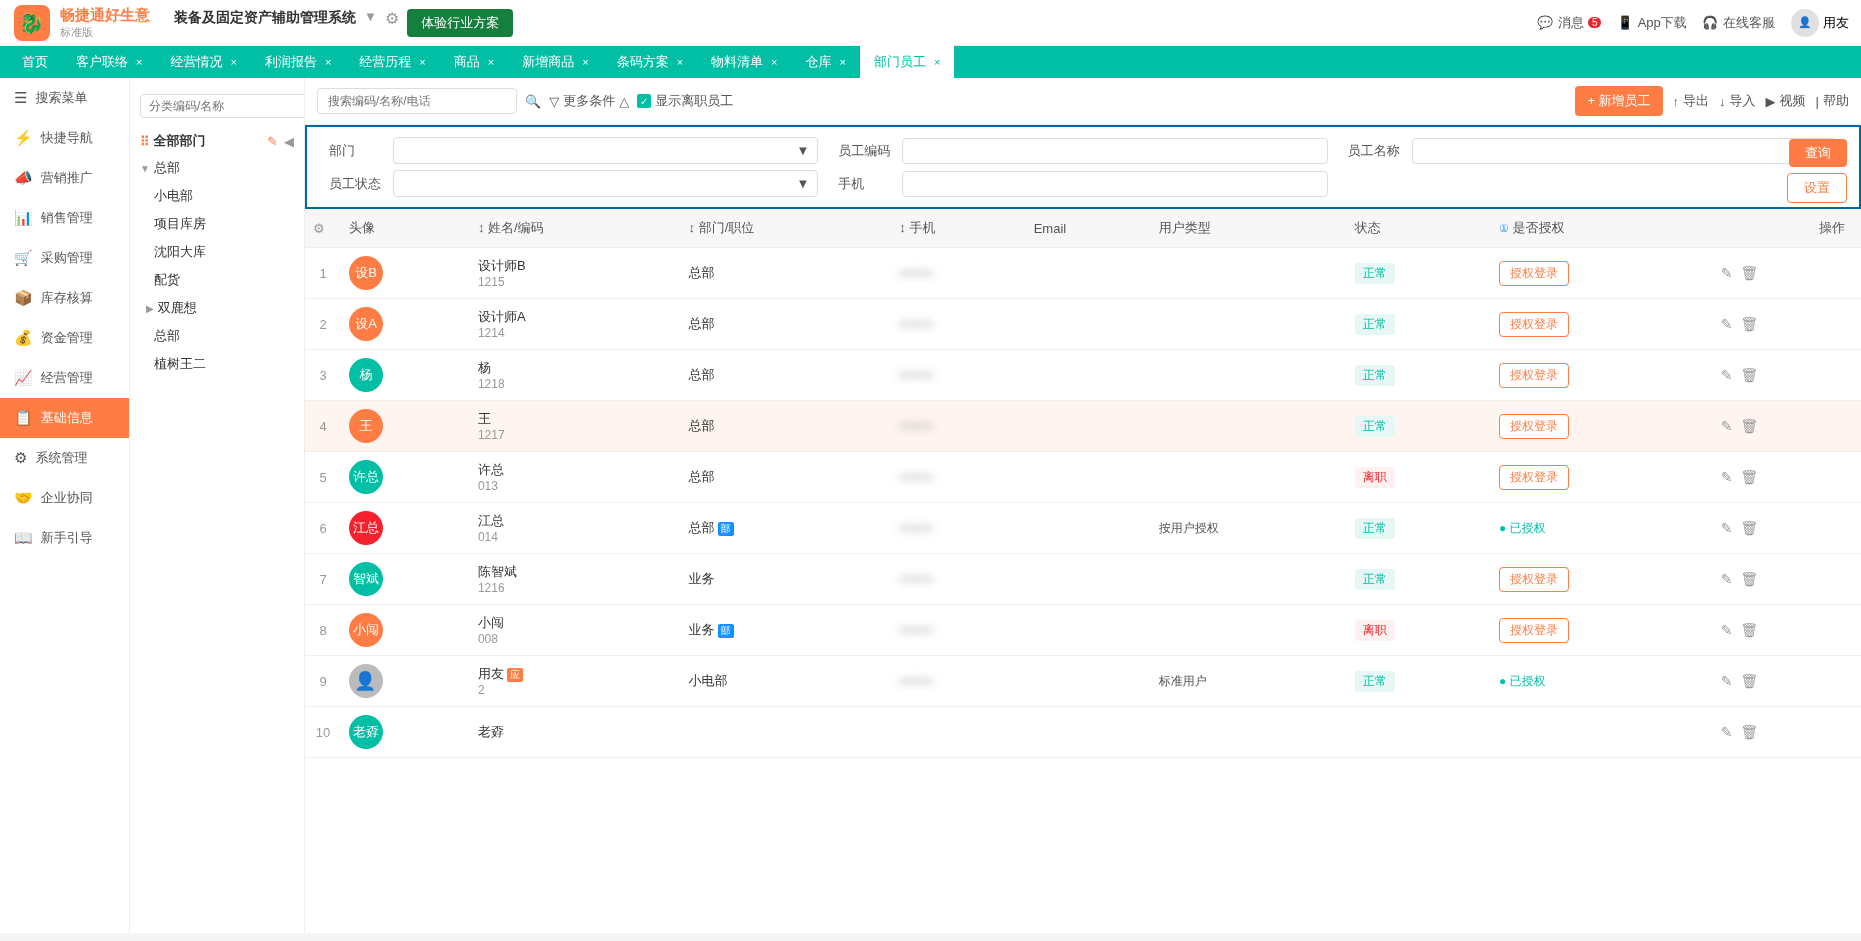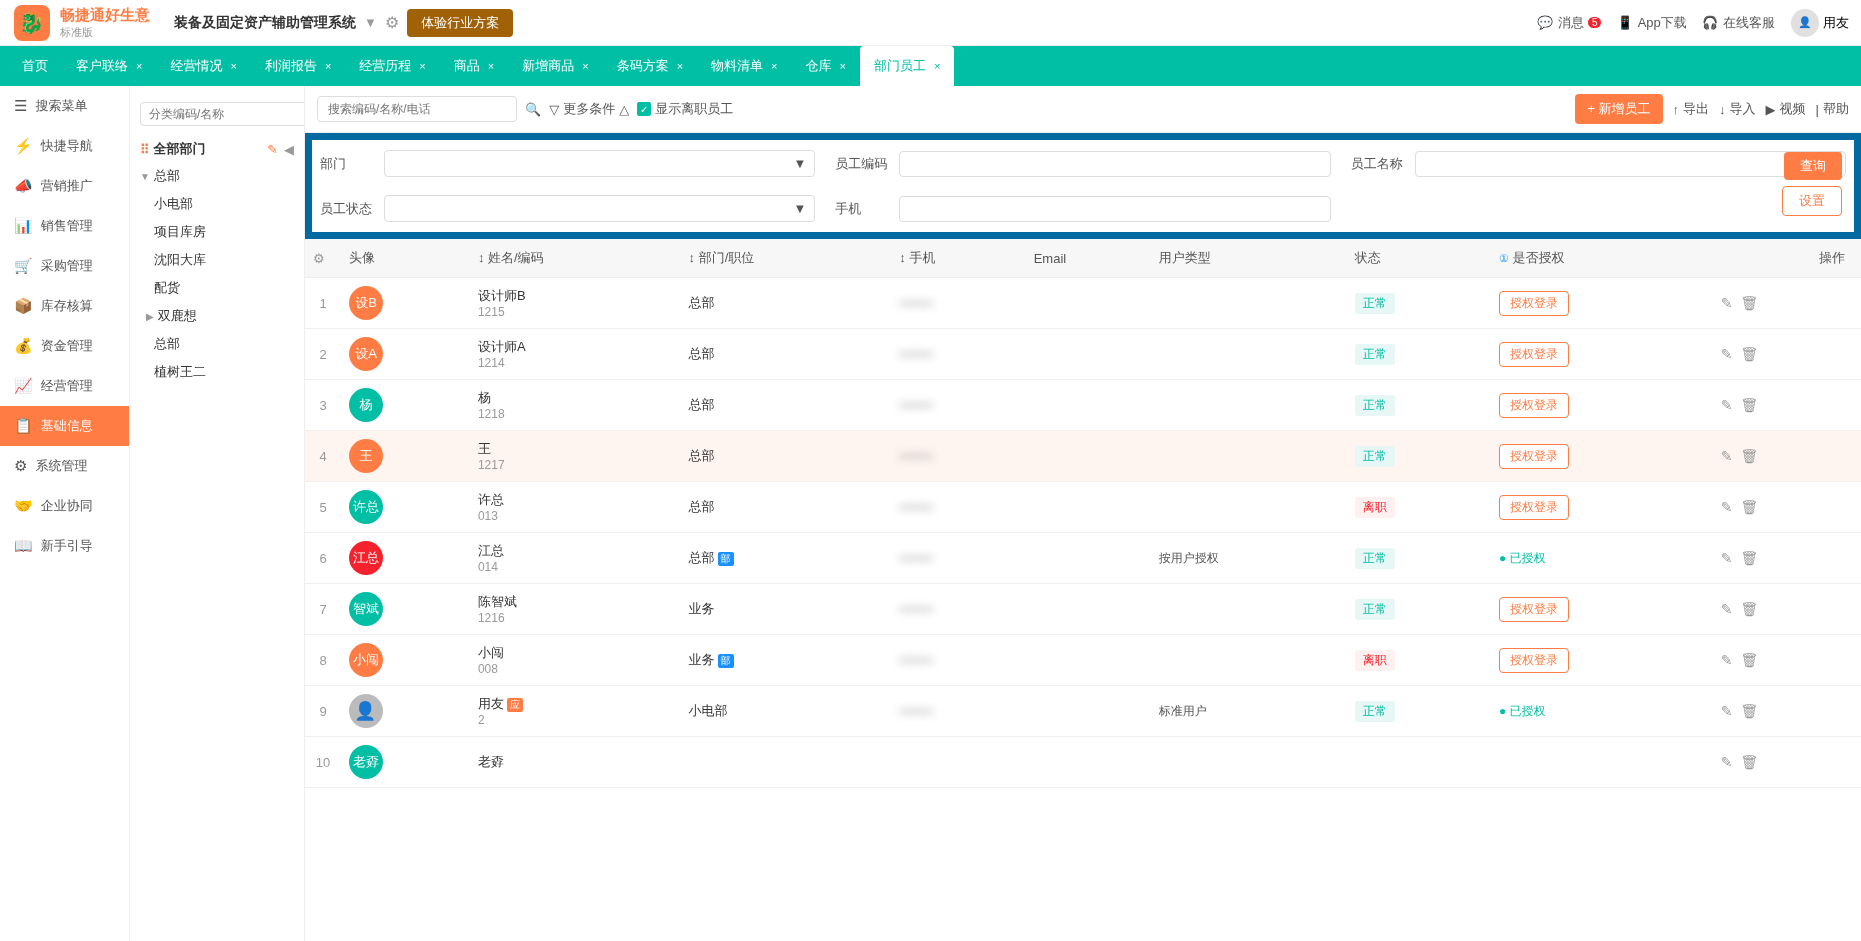--- a/index.html
+++ b/index.html
@@ -1,19 +1,19 @@
 <!DOCTYPE html>
 <html><head>
   <meta charset="utf-8">
   <style>
     * { box-sizing: border-box; margin: 0; padding: 0; font-family: 'Microsoft YaHei', Arial, sans-serif; font-size: 13px; }
     body { background: #f5f5f5; min-width: 1861px; }
 
     
-    .nav-tabs { background: #00bfa5; height: 40px; display: flex; align-items: center; padding: 8px 8px; gap: 0; }
+    .nav-tabs { background: #00bfa5; height: 32px; display: flex; align-items: center; padding: 8px 8px; gap: 0; }
     .nav-tab { color: #fff; padding: 0 14px; height: 40px; display: flex; align-items: center; cursor: pointer; font-size: 13px; gap: 4px; white-space: nowrap; }
     .nav-tab.active { background: #fff; color: #00bfa5; border-radius: 4px 4px 0 0; }
     .nav-tab .close-x { margin-left: 4px; font-size: 11px; }
 
     
     .dept-tree { width: 175px; background: #fff; border-right: 1px solid #eee; overflow-y: auto; padding: 8px 0; }
     .dept-header { display: flex; align-items: center; justify-content: space-between; padding: 6px 10px 4px; }
     .dept-group-header { display: flex; align-items: center; gap: 4px; padding: 5px 10px; cursor: pointer; color: #333; font-size: 13px; }
     .dept-item { padding: 5px 10px 5px 24px; cursor: pointer; color: #333; font-size: 13px; }
     .dept-subgroup-header { display: flex; align-items: center; gap: 4px; padding: 5px 10px 5px 16px; cursor: pointer; color: #333; font-size: 13px; }
@@ -26,21 +26,21 @@
     .toolbar-left { display: flex; align-items: center; gap: 8px; }
     .search-input { border: 1px solid #ddd; border-radius: 4px; padding: 5px 10px; font-size: 12px; width: 200px; color: #999; }
     .filter-btn { display: flex; align-items: center; gap: 4px; color: #555; cursor: pointer; font-size: 12px; }
     .show-resigned { display: flex; align-items: center; gap: 4px; color: #555; font-size: 12px; cursor: pointer; }
     .checkbox-teal { width: 14px; height: 14px; background: #00bfa5; border-radius: 2px; display: flex; align-items: center; justify-content: center; }
     .toolbar-right { display: flex; align-items: center; gap: 10px; }
     .add-btn { background: #ff7d45; color: #fff; border: none; padding: 6px 12px; border-radius: 4px; cursor: pointer; font-size: 13px; display: flex; align-items: center; gap: 4px; }
     .action-btn { display: flex; align-items: center; gap: 4px; color: #555; cursor: pointer; font-size: 12px; }
 
     
-    .filter-panel { background: #fff; border: 7px solid #0369a1; padding: 10px 8px; display: grid; grid-template-columns: 1fr 1fr 1fr; gap: 18px 20px; position: relative; }
+    .filter-panel { background: #fff; border: 2px solid #0369a1; padding: 10px 22px; display: grid; grid-template-columns: 1fr 1fr 1fr; gap: 6px 20px; position: relative; }
     .filter-panel .query-btn { background: #ff7d45; color: #fff; border: none; padding: 5px 16px; border-radius: 4px; cursor: pointer; position: absolute; right: 12px; top: 12px; }
     .filter-panel .set-btn { background: #fff; color: #ff7d45; border: 1px solid #ff7d45; padding: 5px 16px; border-radius: 4px; cursor: pointer; position: absolute; right: 12px; top: 46px; }
     .filter-row { display: flex; align-items: center; gap: 8px; }
     .filter-label { color: #555; font-size: 13px; min-width: 56px; }
     .filter-select { flex: 1; border: 1px solid #ddd; border-radius: 4px; padding: 5px 8px; font-size: 12px; display: flex; align-items: center; justify-content: space-between; color: #555; cursor: pointer; }
     .filter-input { flex: 1; border: 1px solid #ddd; border-radius: 4px; padding: 5px 8px; font-size: 12px; color: #555; }
 
     
     .table-container { flex: 1; overflow-y: auto; background: #fff; }
     table { width: 100%; border-collapse: collapse; }
@@ -78,25 +78,25 @@
 <div class="top-system-bar">
   <div style="display:flex;align-items:center;gap:8px;min-width:130px;">
     <div style="display:flex;flex-direction:column;align-items:center;justify-content:center;width:40px;height:40px;">
       <div style="width:36px;height:36px;background:#ff7d45;border-radius:8px;display:flex;align-items:center;justify-content:center;color:#fff;font-size:20px;">🐉</div>
     </div>
     <div>
       <div style="font-size:15px;font-weight:bold;color:#ff7d45;">畅捷通好生意</div>
       <div style="font-size:11px;color:#999;">标准版</div>
     </div>
   </div>
-  <div style="display:flex;align-items:center;gap:8px;flex:1;padding:0 12px;">
+  <div style="display:flex;align-items:flex-start;gap:8px;flex:1;padding:0 12px;">
     <span style="font-size:14px;color:#333;font-weight:bold;">装备及固定资产辅助管理系统</span>
     <span style="color:#999;cursor:pointer;">▼</span>
     <span style="color:#999;cursor:pointer;font-size:16px;">⚙</span>
-    <button style="background:#a16207;color:#fff;border:none;padding:5px 14px;border-radius:4px;cursor:pointer;font-size:13px;">体验行业方案</button>
+    <button style="background:#15803d;color:#fff;border:none;padding:5px 14px;border-radius:4px;cursor:pointer;font-size:13px;">体验行业方案</button>
   </div>
   <div style="display:flex;align-items:center;gap:16px;">
     <div style="display:flex;align-items:center;gap:4px;cursor:pointer;color:#555;">
       <span>💬</span>
       <span>消息</span>
       <span style="background:#f5222d;color:#fff;border-radius:10px;font-size:10px;padding:0 4px;">5</span>
     </div>
     <div style="display:flex;align-items:center;gap:4px;cursor:pointer;color:#555;">
       <span>📱</span>
       <span>App下载</span>

